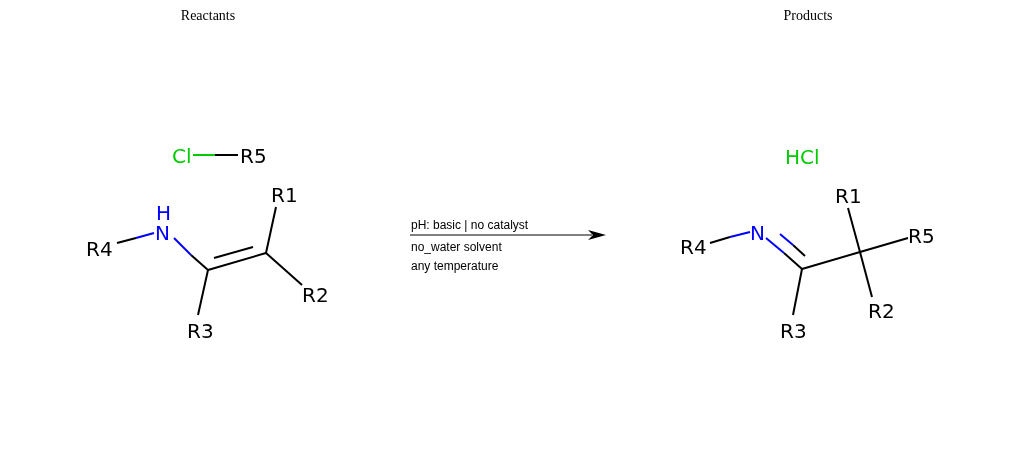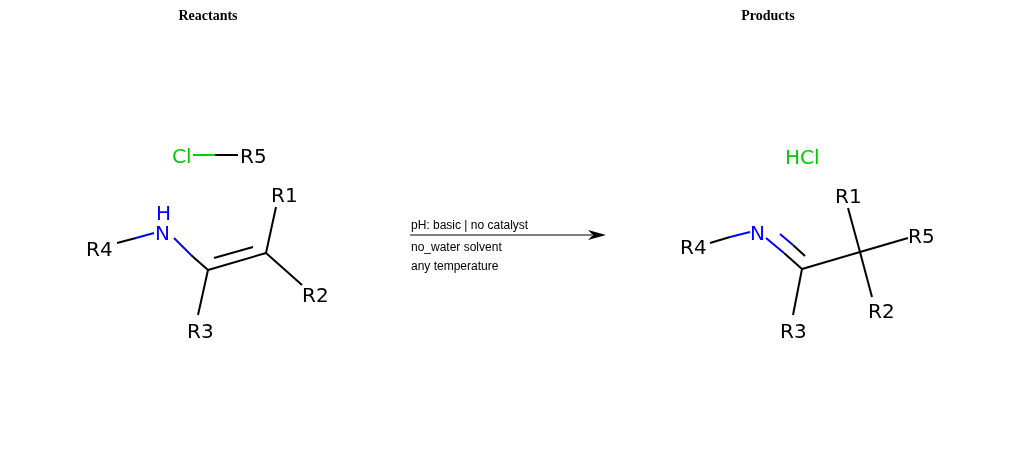--- a/index.html
+++ b/index.html
@@ -1,26 +1,26 @@
 <!DOCTYPE html>
 <html><head>
 <meta charset="utf-8">
 <style>
   html, body { margin:0; padding:0; background:#ffffff; }
   body { width:1024px; height:450px; position:relative; overflow:hidden; }
-  .title { position:absolute; top:8px; font-family:"Liberation Serif", serif; font-weight:bold; font-size:14px; color:#000; transform:translateX(-50%); white-space:nowrap; }
+  .title { position:absolute; top:8px; font-family:"Liberation Serif", serif; font-weight:normal; font-size:14px; color:#000; transform:translateX(-50%); white-space:nowrap; }
   svg { position:absolute; left:0; top:0; }
   .lbl { font-family:"DejaVu Sans", sans-serif; font-size:20px; }
   .cond { font-family:"Liberation Sans", sans-serif; font-size:12px; fill:#000; }
 </style>
 </head>
 <body>
 
 <div class="title" style="left:208px;">Reactants</div>
-<div class="title" style="left:768px;">Products</div>
+<div class="title" style="left:808px;">Products</div>
 
 <svg width="1024" height="450" viewBox="0 0 1024 450">
 
   <g>
     <line x1="193" y1="155" x2="215" y2="155" stroke="#00cc00" stroke-width="2"></line>
     <line x1="215" y1="155" x2="238" y2="155" stroke="#000" stroke-width="2"></line>
     <text class="lbl" x="172" y="163" fill="#00cc00">Cl</text>
     <text class="lbl" x="240" y="163" fill="#000">R5</text>
   </g>
 

